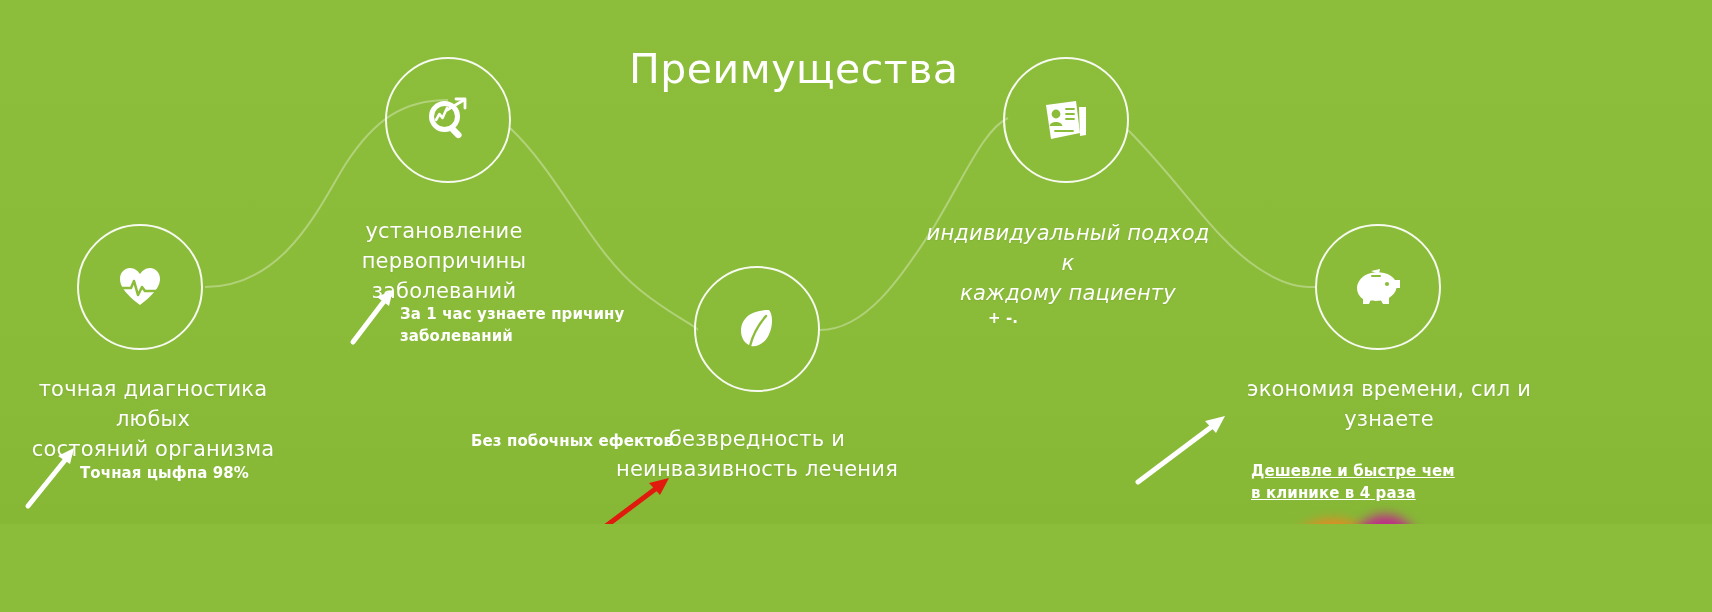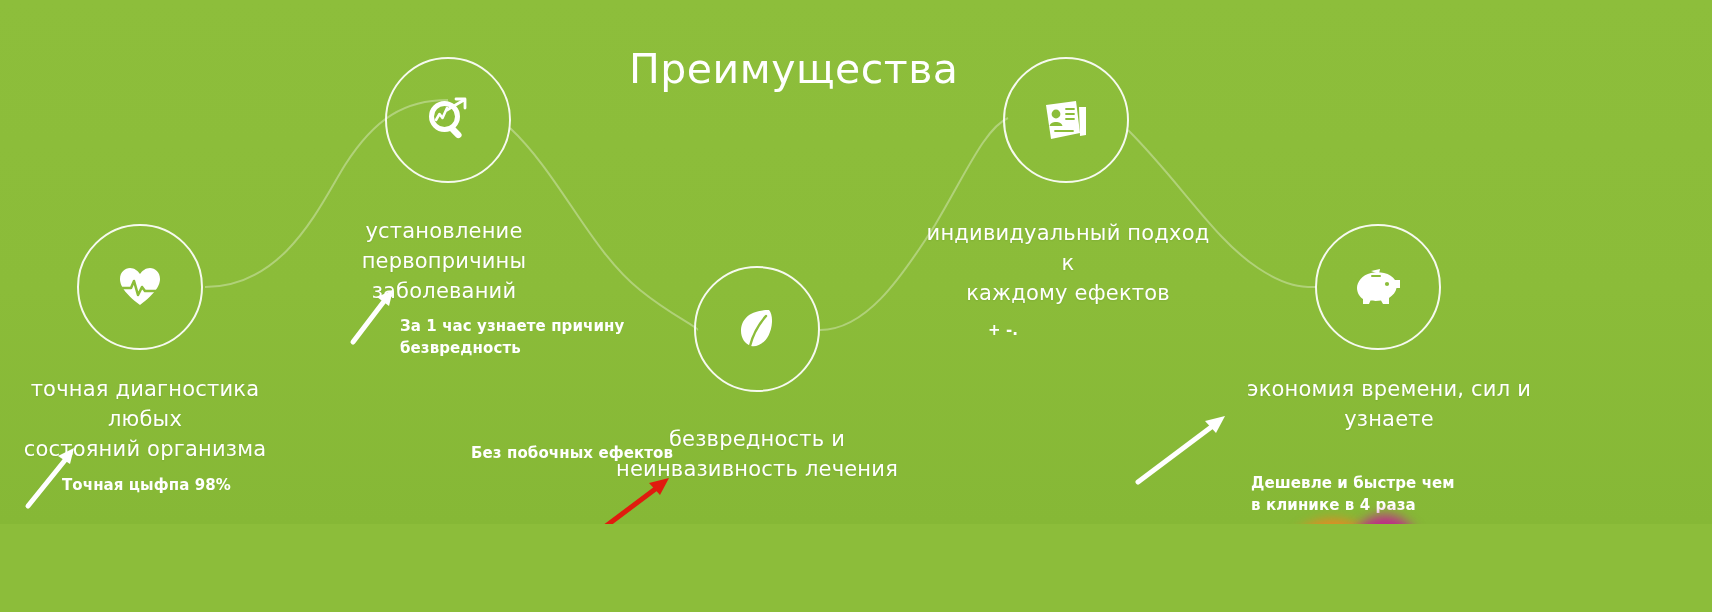--- a/index.html
+++ b/index.html
@@ -20,21 +20,21 @@
   .node{position:absolute;border:2px solid rgba(255,255,255,.92);border-radius:50%;
         box-sizing:border-box;display:flex;align-items:center;justify-content:center;}
   .node svg{display:block;}
 
   .label{position:absolute;color:#ffffff;text-align:center;
          font-family:"DejaVu Sans","Liberation Sans",sans-serif;
          font-size:21px;line-height:30px;font-weight:400;letter-spacing:.2px;
          text-shadow:0 1px 2px rgba(0,0,0,.07);}
 
   .note{position:absolute;color:#ffffff;font-weight:700;font-size:15px;line-height:22px;
-        font-family:"DejaVu Sans","Liberation Sans",sans-serif;letter-spacing:.1px;margin-top:12px;}
+        font-family:"DejaVu Sans","Liberation Sans",sans-serif;letter-spacing:.1px;}
 
   .title{position:absolute;color:#ffffff;font-size:41px;line-height:48px;font-weight:400;
          letter-spacing:.5px;white-space:nowrap;}
 
   .arrow{position:absolute;pointer-events:none;}
 
   .blob{position:absolute;pointer-events:none;filter:blur(6px);border-radius:50%;}
 </style>
 </head>
 <body>
@@ -52,21 +52,21 @@
   <div class="title" style="left:629px;top:45px;">Преимущества</div>
 
   <div class="node" style="left:77px;top:224px;width:126px;height:126px;">
     <span>
       <svg width="44" height="40" viewBox="0 0 44 40" xmlns="http://www.w3.org/2000/svg">
         <path d="M22 38 C 6 26 2 18 2 12 C2 5 7 1 12 1 C16.5 1 20 4 22 7 C24 4 27.5 1 32 1 C37 1 42 5 42 12 C42 18 38 26 22 38 Z" fill="#ffffff"></path>
         <path d="M1 21 H13 L16 14 L20 28 L24 20 L27 24 H43" fill="none" stroke="#8cbd3a" stroke-width="2.6" stroke-linejoin="round" stroke-linecap="round"></path>
       </svg>
     </span>
   </div>
-  <div class="label" style="left:0px;top:374px;width:290px;">
+  <div class="label" style="left:8px;top:374px;width:290px;">
     <div>точная диагностика любых</div>
     <div>состояний организма</div>
   </div>
 
   <div class="node" style="left:385px;top:57px;width:126px;height:126px;">
     <span>
       <svg width="46" height="46" viewBox="0 0 46 46" xmlns="http://www.w3.org/2000/svg">
         <path d="M19.5 4 A15.5 15.5 0 1 0 19.5 35 A15.5 15.5 0 1 0 19.5 4 Z M19.5 9 A10.5 10.5 0 1 1 19.5 30 A10.5 10.5 0 1 1 19.5 9 Z" fill="#ffffff"></path>
         <rect x="28" y="28" width="14" height="6.5" rx="3.2" fill="#ffffff" transform="rotate(45 28 28)"></rect>
         <path d="M11 23 L14.5 17 L17.5 21 L22 11" fill="none" stroke="#ffffff" stroke-width="2.6" stroke-linejoin="round" stroke-linecap="round"></path>
@@ -97,23 +97,23 @@
     <span>
       <svg width="46" height="42" viewBox="0 0 46 42" xmlns="http://www.w3.org/2000/svg">
         <path d="M3 6 L33 2 L37 34 L8 40 Z" fill="#ffffff"></path>
         <path d="M36 8 L43 8 L43 36 L37 37" fill="#ffffff"></path>
         <circle cx="13" cy="15" r="4.4" fill="#8cbd3a"></circle>
         <path d="M6.5 27 C7.5 21.5 18.5 21.5 19.5 27 Z" fill="#8cbd3a"></path>
         <path d="M23 10 H31 M23 15 H31 M23 20 H31 M12 32 H30" fill="none" stroke="#8cbd3a" stroke-width="1.8" stroke-linecap="round"></path>
       </svg>
     </span>
   </div>
-  <div class="label" style="left:922px;top:218px;width:292px;">
+  <div class="label" style="left:922px;top:218px;width:292px;font-style:italic;">
     <div>индивидуальный подход к</div>
-    <div>каждому ефектов</div>
+    <div>каждому пациенту</div>
   </div>
 
   <div class="node" style="left:1315px;top:224px;width:126px;height:126px;">
     <span>
       <svg width="46" height="40" viewBox="0 0 46 40" xmlns="http://www.w3.org/2000/svg">
         <path d="M16 6 C7 8 2 15 2 21 C2 26 5 30 8 32 L8 37 L14 37 L15.5 33.5 C18 34 23 34 26 33.5 L28 37 L34 37 L34 31 C38 28 41 25 41.5 21 L45 21 L45 13 L40 13 C38 10 34 7 29 6 C25 5 20 5 16 6 Z" fill="#ffffff"></path>
         <circle cx="32" cy="17" r="2.1" fill="#8cbd3a"></circle>
         <path d="M16 4 L25 2 L24 7" fill="#ffffff"></path>
         <path d="M17 9 H25" fill="none" stroke="#8cbd3a" stroke-width="2" stroke-linecap="round"></path>
       </svg>
@@ -121,44 +121,44 @@
   </div>
   <div class="label" style="left:1243px;top:374px;width:292px;text-align:center;">
     <div>экономия времени, сил и</div>
     <div>узнаете</div>
   </div>
 
   <svg class="arrow" style="left:22px;top:440px;" width="70" height="70" viewBox="0 0 70 70" xmlns="http://www.w3.org/2000/svg">
     <path d="M6 66 L48 14" stroke="#ffffff" stroke-width="5" stroke-linecap="round" fill="none"></path>
     <path d="M52 8 L36 16 L48 24 Z" fill="#ffffff"></path>
   </svg>
-  <div class="note" style="left:62px;top:462px;text-align:center;">Точная цыфпа 98%</div>
+  <div class="note" style="left:80px;top:462px;text-align:center;">Точная цыфпа 98%</div>
 
   <svg class="arrow" style="left:348px;top:282px;" width="60" height="66" viewBox="0 0 60 66" xmlns="http://www.w3.org/2000/svg">
     <path d="M5 60 L40 14" stroke="#ffffff" stroke-width="5" stroke-linecap="round" fill="none"></path>
     <path d="M45 8 L29 15 L41 24 Z" fill="#ffffff"></path>
   </svg>
   <div class="note" style="left:400px;top:303px;width:230px;">
     <div>За 1 час узнаете причину</div>
-    <div>безвредность</div>
+    <div>заболеваний</div>
   </div>
 
   <div class="note" style="left:471px;top:430px;">Без побочных ефектов</div>
   <svg class="arrow" style="left:570px;top:466px;" width="115" height="85" viewBox="0 0 115 85" xmlns="http://www.w3.org/2000/svg">
     <path d="M12 78 L92 18" stroke="#e01b0e" stroke-width="5" stroke-linecap="round" fill="none"></path>
     <path d="M99 12 L79 17 L90 29 Z" fill="#e01b0e"></path>
   </svg>
 
   <div class="note" style="left:988px;top:307px;">+ -.</div>
 
   <svg class="arrow" style="left:1130px;top:400px;" width="110" height="90" viewBox="0 0 110 90" xmlns="http://www.w3.org/2000/svg">
     <path d="M8 82 L88 22" stroke="#ffffff" stroke-width="5" stroke-linecap="round" fill="none"></path>
     <path d="M95 16 L75 21 L86 33 Z" fill="#ffffff"></path>
   </svg>
-  <div class="note" style="left:1251px;top:460px;width:240px;">
+  <div class="note" style="left:1251px;top:460px;width:240px;text-decoration:underline;">
     <div>Дешевле и быстре чем</div>
     <div>в клинике в 4 раза</div>
   </div>
 
   <div class="blob" style="left:1288px;top:520px;width:90px;height:70px;background:#f58220;"></div>
   <div class="blob" style="left:1350px;top:515px;width:70px;height:75px;background:#c0268c;"></div>
   <div class="blob" style="left:1312px;top:552px;width:70px;height:55px;background:#f2c212;"></div>
 </div>
 
 </body></html>

